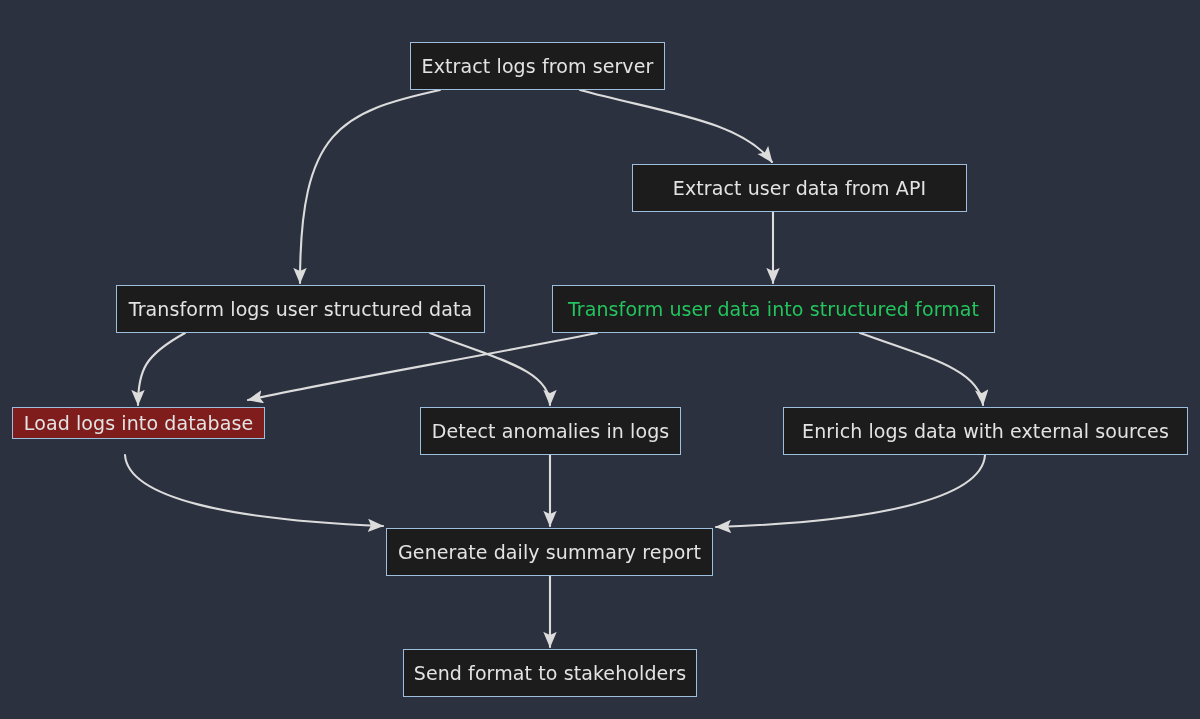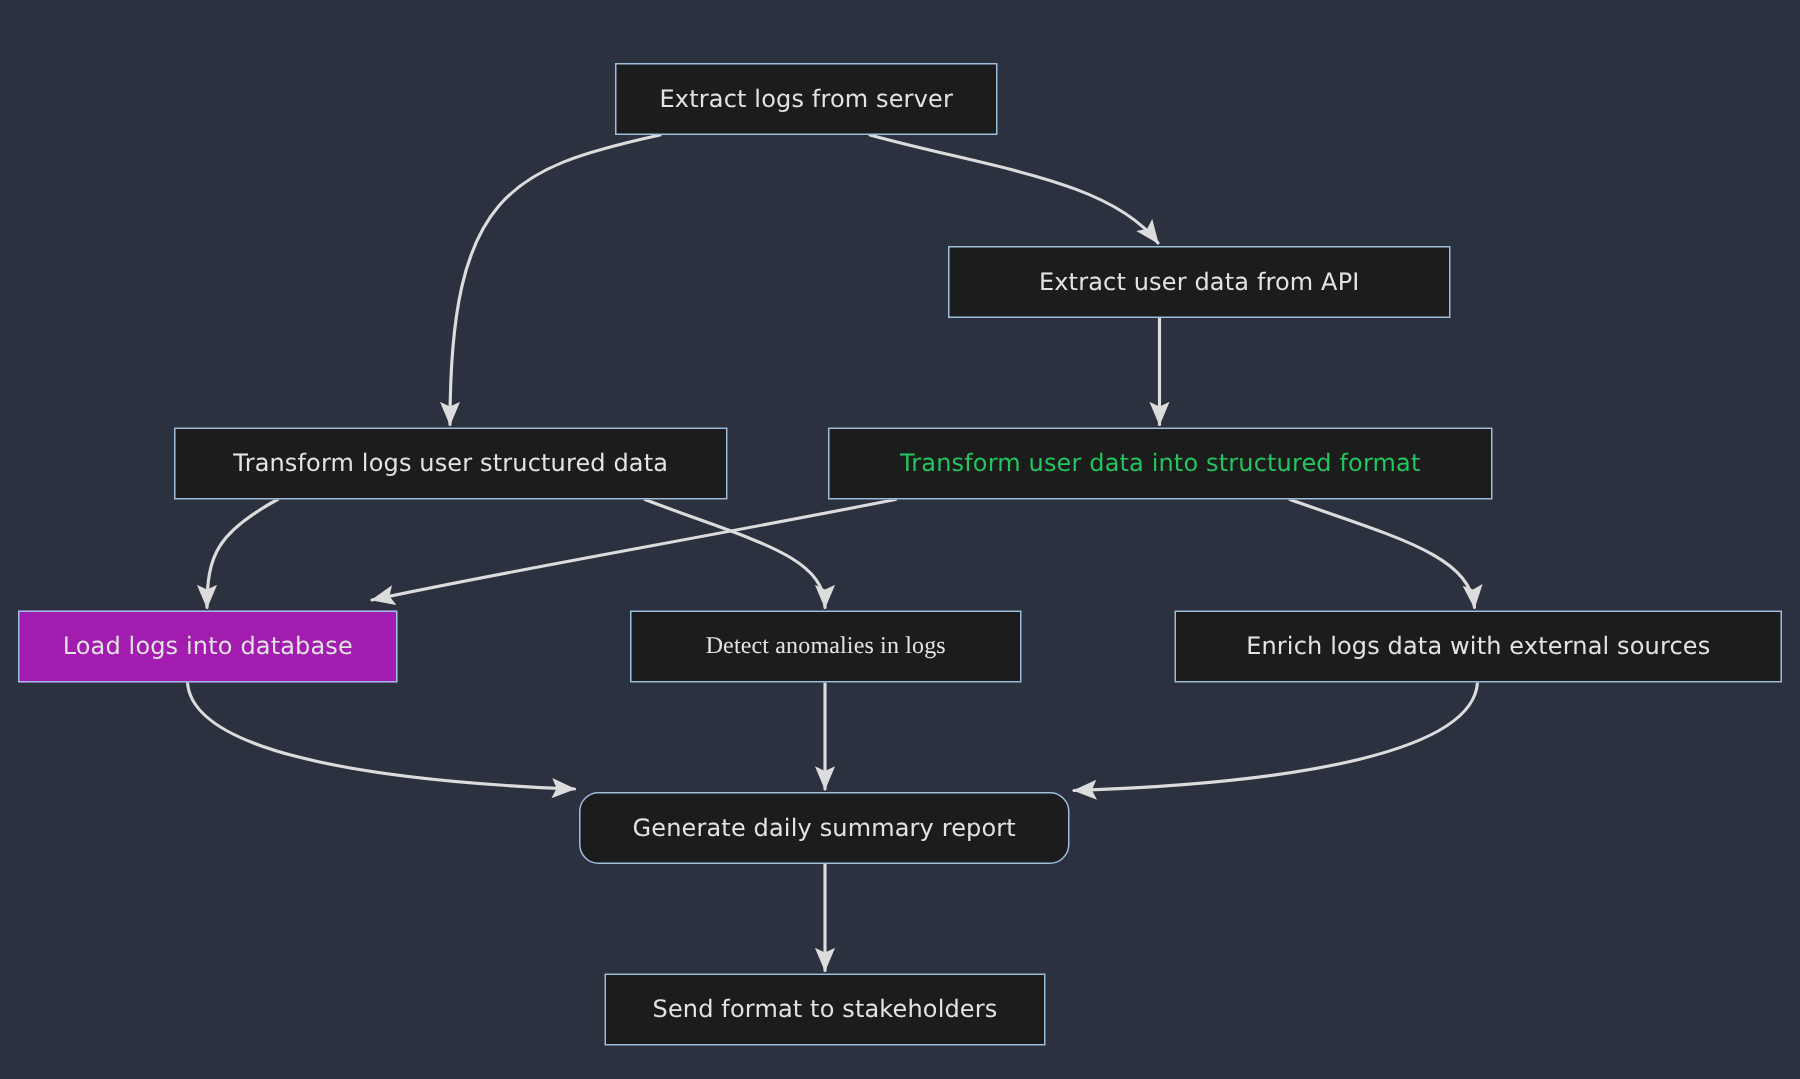--- a/index.html
+++ b/index.html
@@ -35,21 +35,21 @@
     background: #1c1c1c;
     border: 1.3px solid #9dbedd;
     display: flex;
     align-items: center;
     justify-content: center;
     padding: 0 14px;
     z-index: 2;
   }
   .flow-node .node-label {
     color: #e3e3e3;
-    font-size: 16px;
+    font-size: 19px;
     line-height: 1;
     white-space: nowrap;
     letter-spacing: 0.1px;
   }
 </style>
 </head>
 <body>
 
 <div id="diagram-root">
 
@@ -80,30 +80,30 @@
       </div>
       <div class="flow-node" style="left: 632px; top: 164px; width: 335px; height: 48px; background: rgb(28, 28, 28); border-color: rgb(157, 190, 221);">
         <span class="node-label" style="color: rgb(227, 227, 227);">Extract user data from API</span>
       </div>
       <div class="flow-node" style="left: 116px; top: 285px; width: 369px; height: 48px; background: rgb(28, 28, 28); border-color: rgb(157, 190, 221);">
         <span class="node-label" style="color: rgb(227, 227, 227);">Transform logs user structured data</span>
       </div>
       <div class="flow-node" style="left: 552px; top: 285px; width: 443px; height: 48px; background: rgb(28, 28, 28); border-color: rgb(157, 190, 221);">
         <span class="node-label" style="color: #22c55e;">Transform user data into structured format</span>
       </div>
-      <div class="flow-node" style="left: 12px; top: 407px; width: 253px; height: 48px; background: #a21caf; border-color: rgb(157, 190, 221);">
+      <div class="flow-node" style="left: 12px; top: 407px; width: 253px; height: 32px; background: #7f1d1d; border-color: rgb(157, 190, 221);">
         <span class="node-label" style="color: rgb(227, 227, 227);">Load logs into database</span>
       </div>
       <div class="flow-node" style="left: 420px; top: 407px; width: 261px; height: 48px; background: rgb(28, 28, 28); border-color: rgb(157, 190, 221);">
-        <span class="node-label" style="color: rgb(227, 227, 227); font-family: Liberation Serif, serif;">Detect anomalies in logs</span>
+        <span class="node-label" style="color: rgb(227, 227, 227);">Detect anomalies in logs</span>
       </div>
       <div class="flow-node" style="left: 783px; top: 407px; width: 405px; height: 48px; background: rgb(28, 28, 28); border-color: rgb(157, 190, 221);">
         <span class="node-label" style="color: rgb(227, 227, 227);">Enrich logs data with external sources</span>
       </div>
-      <div class="flow-node" style="left: 386px; top: 528px; width: 327px; height: 48px; background: rgb(28, 28, 28); border-color: rgb(157, 190, 221); border-radius: 13px;">
+      <div class="flow-node" style="left: 386px; top: 528px; width: 327px; height: 48px; background: rgb(28, 28, 28); border-color: rgb(157, 190, 221);">
         <span class="node-label" style="color: rgb(227, 227, 227);">Generate daily summary report</span>
       </div>
       <div class="flow-node" style="left: 403px; top: 649px; width: 294px; height: 48px; background: rgb(28, 28, 28); border-color: rgb(157, 190, 221);">
         <span class="node-label" style="color: rgb(227, 227, 227);">Send format to stakeholders</span>
       </div>
     </div>
 
 </div>
 
 </body></html>

